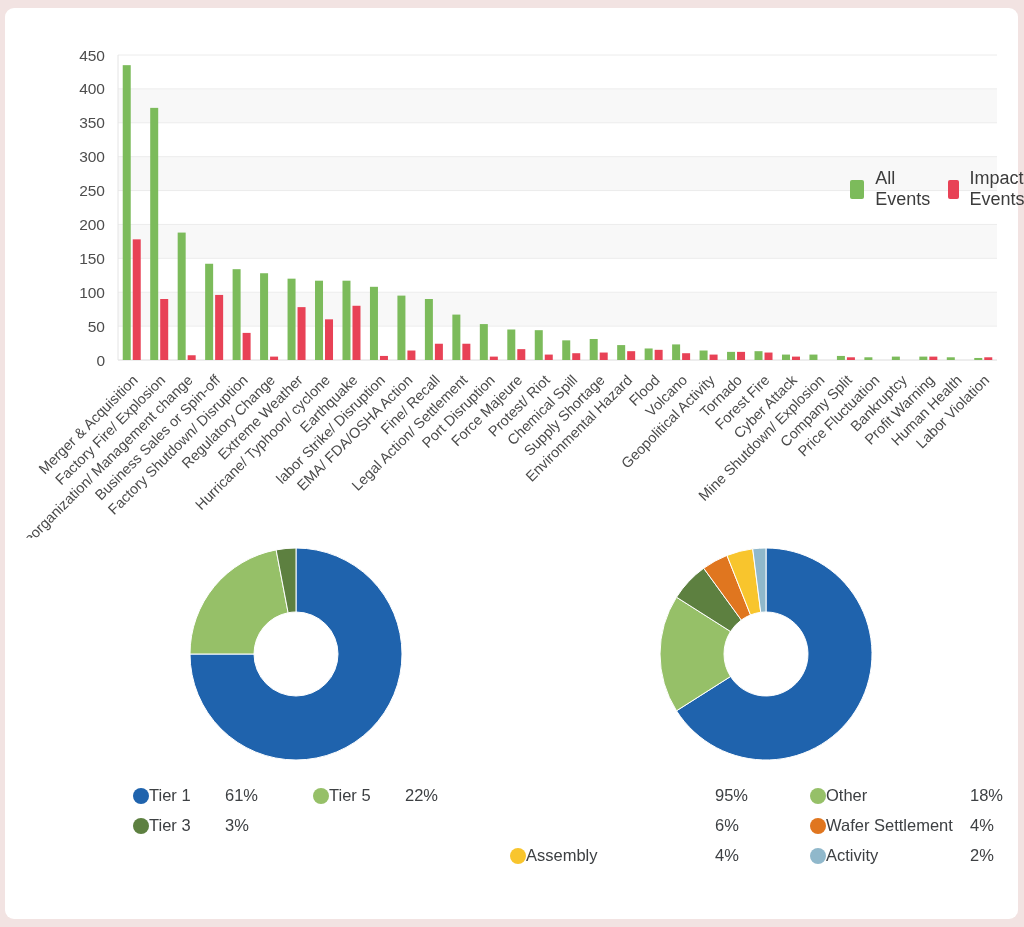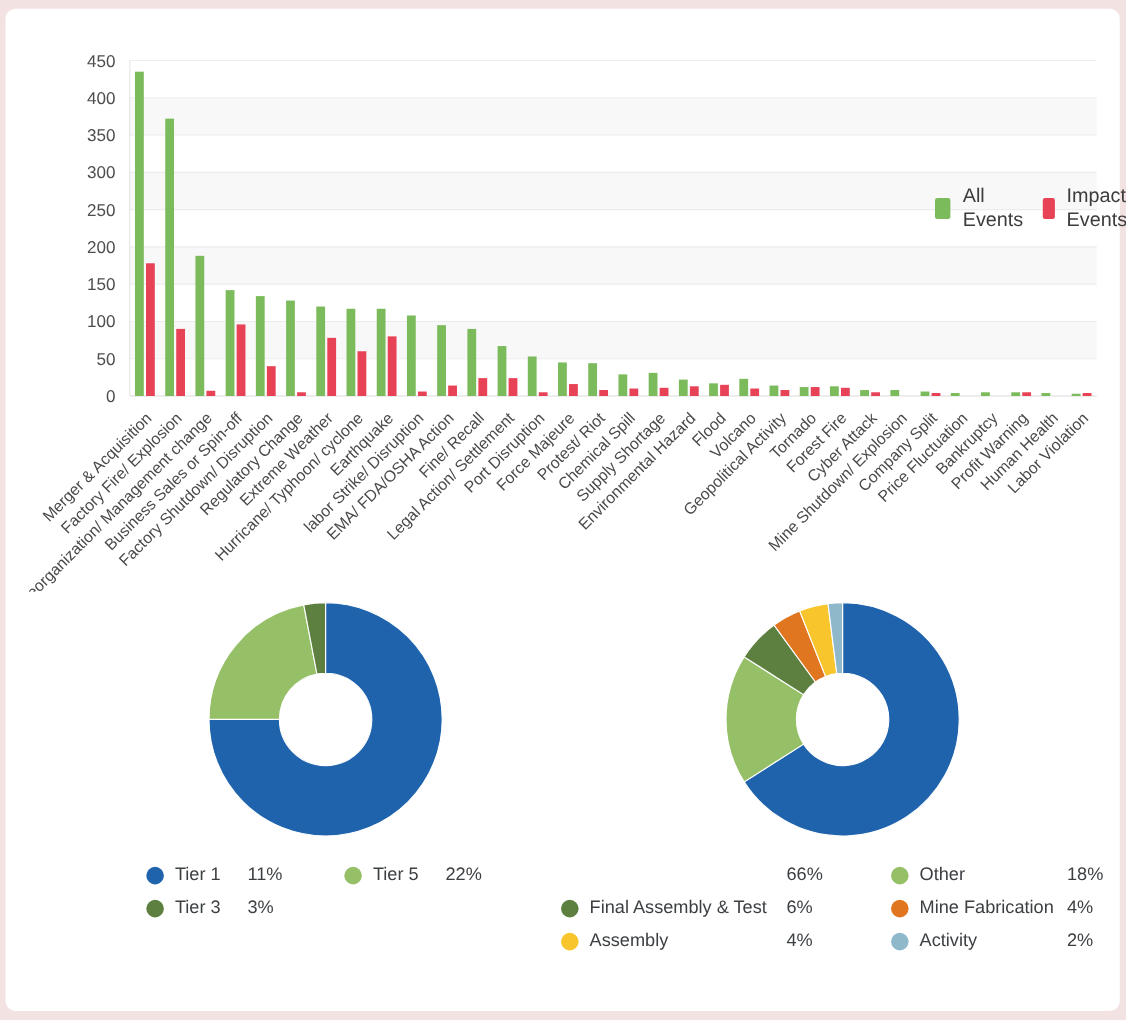--- a/index.html
+++ b/index.html
@@ -17,21 +17,21 @@
   .bar-legend{
     position:absolute;left:845px;top:160px;display:flex;flex-direction:row;gap:13px;
   }
   .bar-legend .item{display:flex;align-items:center;gap:11px;}
   .bar-legend .swatch{width:19px;height:19px;border-radius:2px;display:inline-block;}
   .bar-legend .lbl{font-size:18px;color:#3c3c3c;}
   
   .donut-legend{position:absolute;display:grid;row-gap:11px;align-items:center;}
   .legend-left{left:128px;top:778px;grid-template-columns:92px 88px 92px 60px;}
   .legend-right{left:505px;top:778px;grid-template-columns:205px 95px 160px 62px;}
-  .donut-legend .entry{display:flex;align-items:center;gap:10px;}
+  .donut-legend .entry{display:flex;align-items:center;}
   .donut-legend .dot{width:16px;height:16px;border-radius:50%;display:inline-block;flex:none;}
   .donut-legend .lbl,.donut-legend .pct{font-size:16.5px;color:#3d4043;white-space:nowrap;}
   .donut{position:absolute;width:216px;height:216px;}
   .donut-left{left:183px;top:538px;}
   .donut-right{left:653px;top:538px;}
 </style>
 </head>
 <body>
 
 <div class="card">
@@ -179,49 +179,45 @@
       <path d="M -62.30523674300216 -85.75580140374441 A 106 106 0 0 1 -39.02120258457593 -98.55630750415462 L -15.4612312127565 -39.050612407306545 A 42 42 0 0 0 -24.686980596283878 -33.97871376374779 Z" fill="#e0761f" stroke="#ffffff" stroke-width="1"></path>
       <path d="M -39.02120258457593 -98.55630750415462 A 106 106 0 0 1 -13.285322757816196 -105.16415833933465 L -5.263995809700757 -41.66881745520807 A 42 42 0 0 0 -15.4612312127565 -39.050612407306545 Z" fill="#f8c52d" stroke="#ffffff" stroke-width="1"></path>
       <path d="M -13.285322757816196 -105.16415833933465 A 106 106 0 0 1 -1.9471884106442914e-14 -106 L -7.715274834628325e-15 -42 A 42 42 0 0 0 -5.263995809700757 -41.66881745520807 Z" fill="#90b8cb" stroke="#ffffff" stroke-width="1"></path>
     </svg>
 
   <div class="donut-legend legend-left">
     <div class="entry" style="grid-column:1;grid-row:1">
       <span class="dot" style="background-color: rgb(31, 99, 173);"></span>
       <span class="lbl">Tier 1</span>
     </div>
-    <span class="pct" style="grid-column:2;grid-row:1">11%</span>
+    <span class="pct" style="grid-column:2;grid-row:1">61%</span>
     <div class="entry" style="grid-column:3;grid-row:1">
       <span class="dot" style="background-color: rgb(150, 192, 104);"></span>
       <span class="lbl">Tier 5</span>
     </div>
     <span class="pct" style="grid-column:4;grid-row:1">22%</span>
     <div class="entry" style="grid-column:1;grid-row:2">
       <span class="dot" style="background-color: rgb(93, 128, 64);"></span>
       <span class="lbl">Tier 3</span>
     </div>
     <span class="pct" style="grid-column:2;grid-row:2">3%</span>
   </div>
 
   <div class="donut-legend legend-right">
-    <span class="pct" style="grid-column:2;grid-row:1">66%</span>
+    <span class="pct" style="grid-column:2;grid-row:1">95%</span>
     <div class="entry" style="grid-column:3;grid-row:1">
       <span class="dot" style="background-color: rgb(150, 192, 104);"></span>
       <span class="lbl">Other</span>
     </div>
     <span class="pct" style="grid-column:4;grid-row:1">18%</span>
 
-    <div class="entry" style="grid-column:1;grid-row:2">
-      <span class="dot" style="background-color: rgb(93, 128, 64);"></span>
-      <span class="lbl">Final Assembly &amp; Test</span>
-    </div>
     <span class="pct" style="grid-column:2;grid-row:2">6%</span>
     <div class="entry" style="grid-column:3;grid-row:2">
       <span class="dot" style="background-color: rgb(224, 118, 31);"></span>
-      <span class="lbl">Mine Fabrication</span>
+      <span class="lbl">Wafer Settlement</span>
     </div>
     <span class="pct" style="grid-column:4;grid-row:2">4%</span>
 
     <div class="entry" style="grid-column:1;grid-row:3">
       <span class="dot" style="background-color: rgb(248, 197, 45);"></span>
       <span class="lbl">Assembly</span>
     </div>
     <span class="pct" style="grid-column:2;grid-row:3">4%</span>
     <div class="entry" style="grid-column:3;grid-row:3">
       <span class="dot" style="background-color: rgb(144, 184, 203);"></span>

